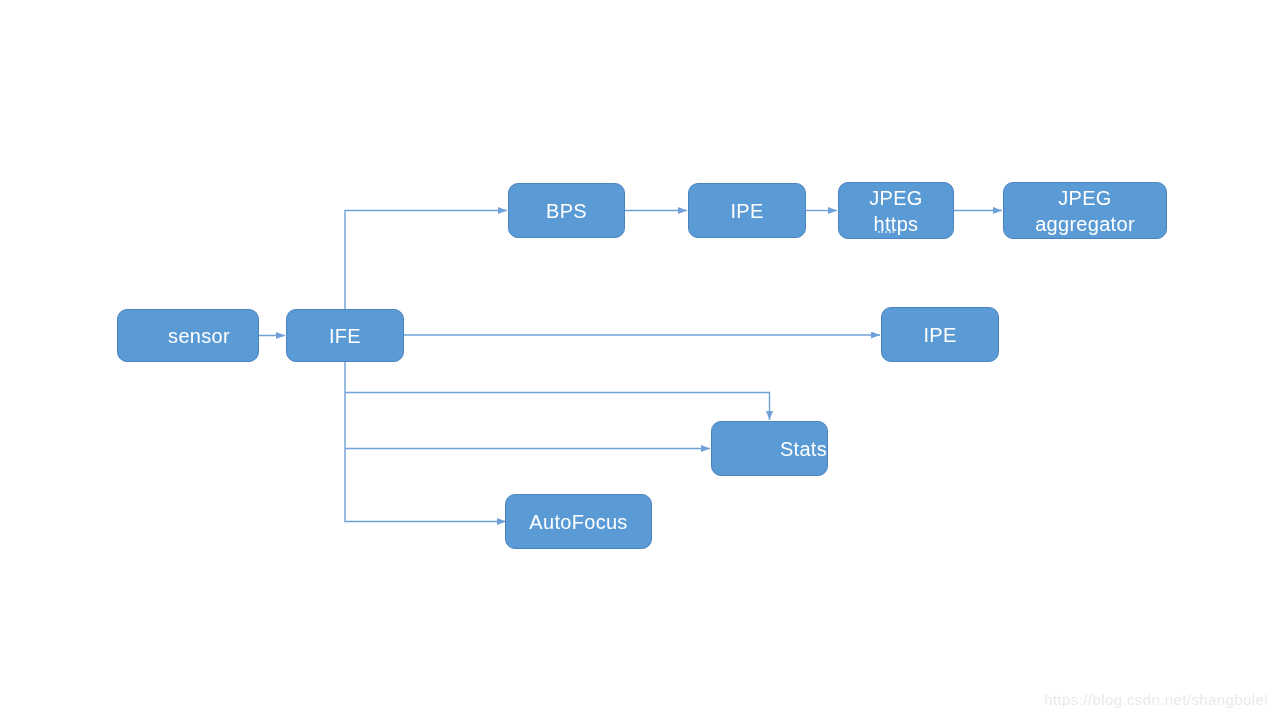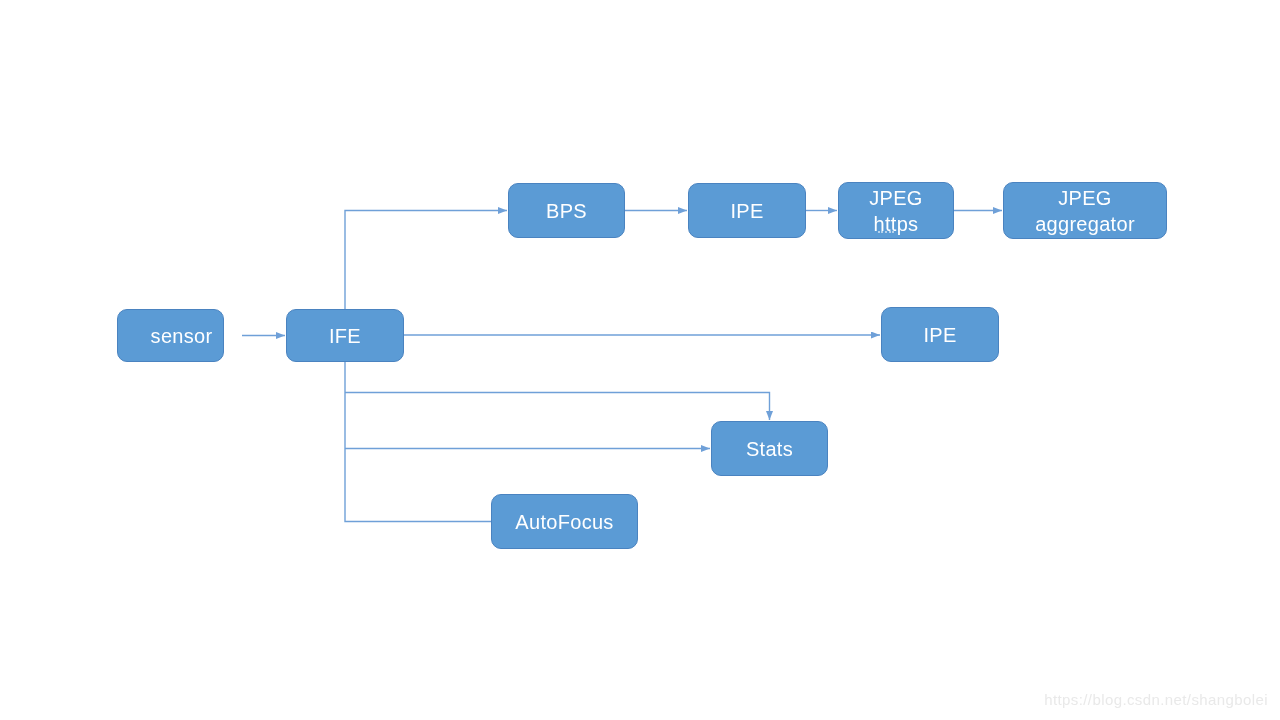--- a/index.html
+++ b/index.html
@@ -41,29 +41,29 @@
     color: var(--node-text);
     display: flex;
     flex-direction: column;
     align-items: center;
     justify-content: center;
     text-align: center;
     font-size: 20px;
     letter-spacing: 0.3px;
     line-height: 26px;
   }
-  .node-sensor        { left: 117px; top: 309px; width: 107px; height: 53px; padding-left: 22px; }
+  .node-sensor        { left: 117px; top: 309px; width: 142px; height: 53px; padding-left: 22px; }
   .node-ife           { left: 286px; top: 309px; width: 118px; height: 53px; }
   .node-bps           { left: 508px; top: 183px; width: 117px; height: 55px; }
   .node-ipe-top       { left: 688px; top: 183px; width: 118px; height: 55px; }
   .node-jpeg-encode   { left: 838px; top: 182px; width: 116px; height: 57px; }
   .node-jpeg-aggregator { left: 1003px; top: 182px; width: 164px; height: 57px; }
   .node-ipe-right     { left: 881px; top: 307px; width: 118px; height: 55px; }
-  .node-stats         { left: 711px; top: 421px; width: 117px; height: 55px; }
-  .node-autofocus     { left: 491px; top: 494px; width: 147px; height: 55px; }
+  .node-stats         { left: 711px; top: 421px; width: 117px; height: 55px; align-items: flex-end; }
+  .node-autofocus     { left: 505px; top: 494px; width: 147px; height: 55px; }
   .spellcheck-mark {
     position: absolute;
     left: 39px; bottom: 5px;
     width: 16px; height: 0;
     border-bottom: 2px dotted rgba(255,255,255,0.55);
   }
   .watermark {
     position: absolute;
     right: 12px; bottom: 12px;
     color: var(--watermark-color);

